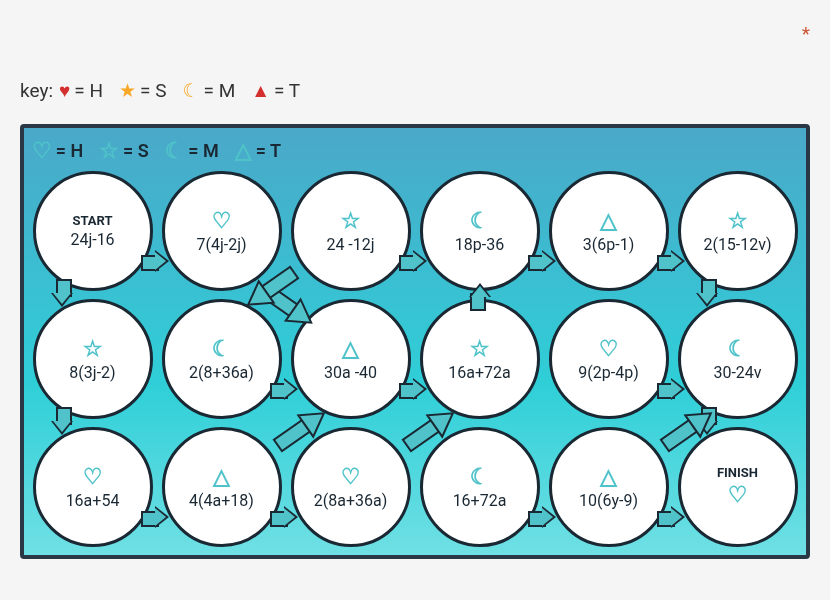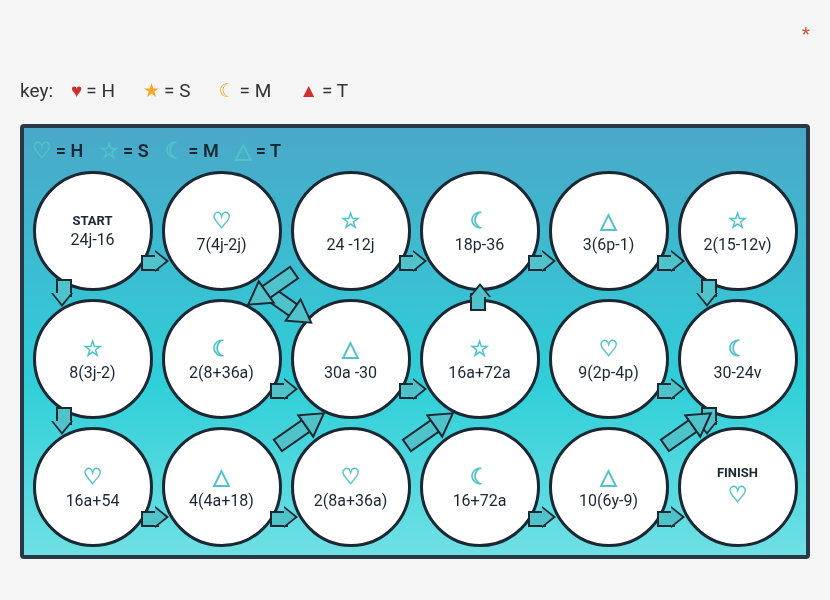--- a/index.html
+++ b/index.html
@@ -1,19 +1,19 @@
 <!DOCTYPE html>
 <html><head>
 <meta charset="utf-8">
 <style>
   *{box-sizing:border-box;margin:0;padding:0}
   body{font-family:-apple-system,BlinkMacSystemFont,"Segoe UI",Roboto,Arial,sans-serif;background:#f5f5f5;padding:20px;width:830px}
   .instructions{font-size:19px;color:#333;line-height:1.5;margin-bottom:18px}
   .instructions .asterisk{color:#c53;float:right}
-  .key-row{display:flex;align-items:center;gap:18px;flex-wrap:wrap}
+  .key-row{display:flex;align-items:center;gap:6px;flex-wrap:wrap}
   .key-item{display:inline-flex;align-items:center;gap:4px;margin-right:10px}
   .board{background:linear-gradient(180deg,#4aa8c8 0%,#2fcfd8 60%,#6fe0e4 100%);border:4px solid #2a3846;border-radius:4px;padding:10px 8px 8px;position:relative}
   .legend{display:flex;align-items:center;gap:6px;margin-bottom:8px;font-size:18px;font-weight:600;color:#1a2833}
   .legend .leg{display:inline-flex;align-items:center;gap:4px;margin-right:10px}
   .grid{display:grid;grid-template-columns:repeat(6,1fr);grid-template-rows:repeat(3,1fr);gap:8px}
   .circle{background:#fff;border:3px solid #1a2833;border-radius:50%;width:120px;height:120px;display:flex;flex-direction:column;align-items:center;justify-content:center;font-weight:700;font-size:15px;color:#1a2833;position:relative;text-align:left}
   .circle .label{font-size:13px;font-weight:700;margin-bottom:2px}
   .circle .expr{font-size:16px;font-weight:400}
   .circle .symbol{margin-bottom:2px}
   
@@ -165,21 +165,21 @@
           <div class="symbol" style="font-size: 22px; color: rgb(79, 195, 201);">☾</div>
           <div class="expr">2(8+36a)</div>
         </div>
         <div class="harrow" style="right: -18px; top: 75%; transform: translateY(-50%);">
           <div class="tip"></div>
         </div>
       </div>
       <div class="cell">
         <div class="circle">
           <div class="symbol" style="font-size: 22px; color: rgb(79, 195, 201);">△</div>
-          <div class="expr">30a -30</div>
+          <div class="expr">30a -40</div>
         </div>
         <div class="harrow" style="right: -18px; top: 75%; transform: translateY(-50%);">
           <div class="tip"></div>
         </div>
       </div>
       <div class="cell">
         <div class="circle">
           <div class="symbol" style="font-size: 22px; color: rgb(79, 195, 201);">☆</div>
           <div class="expr">16a+72a</div>
         </div>

